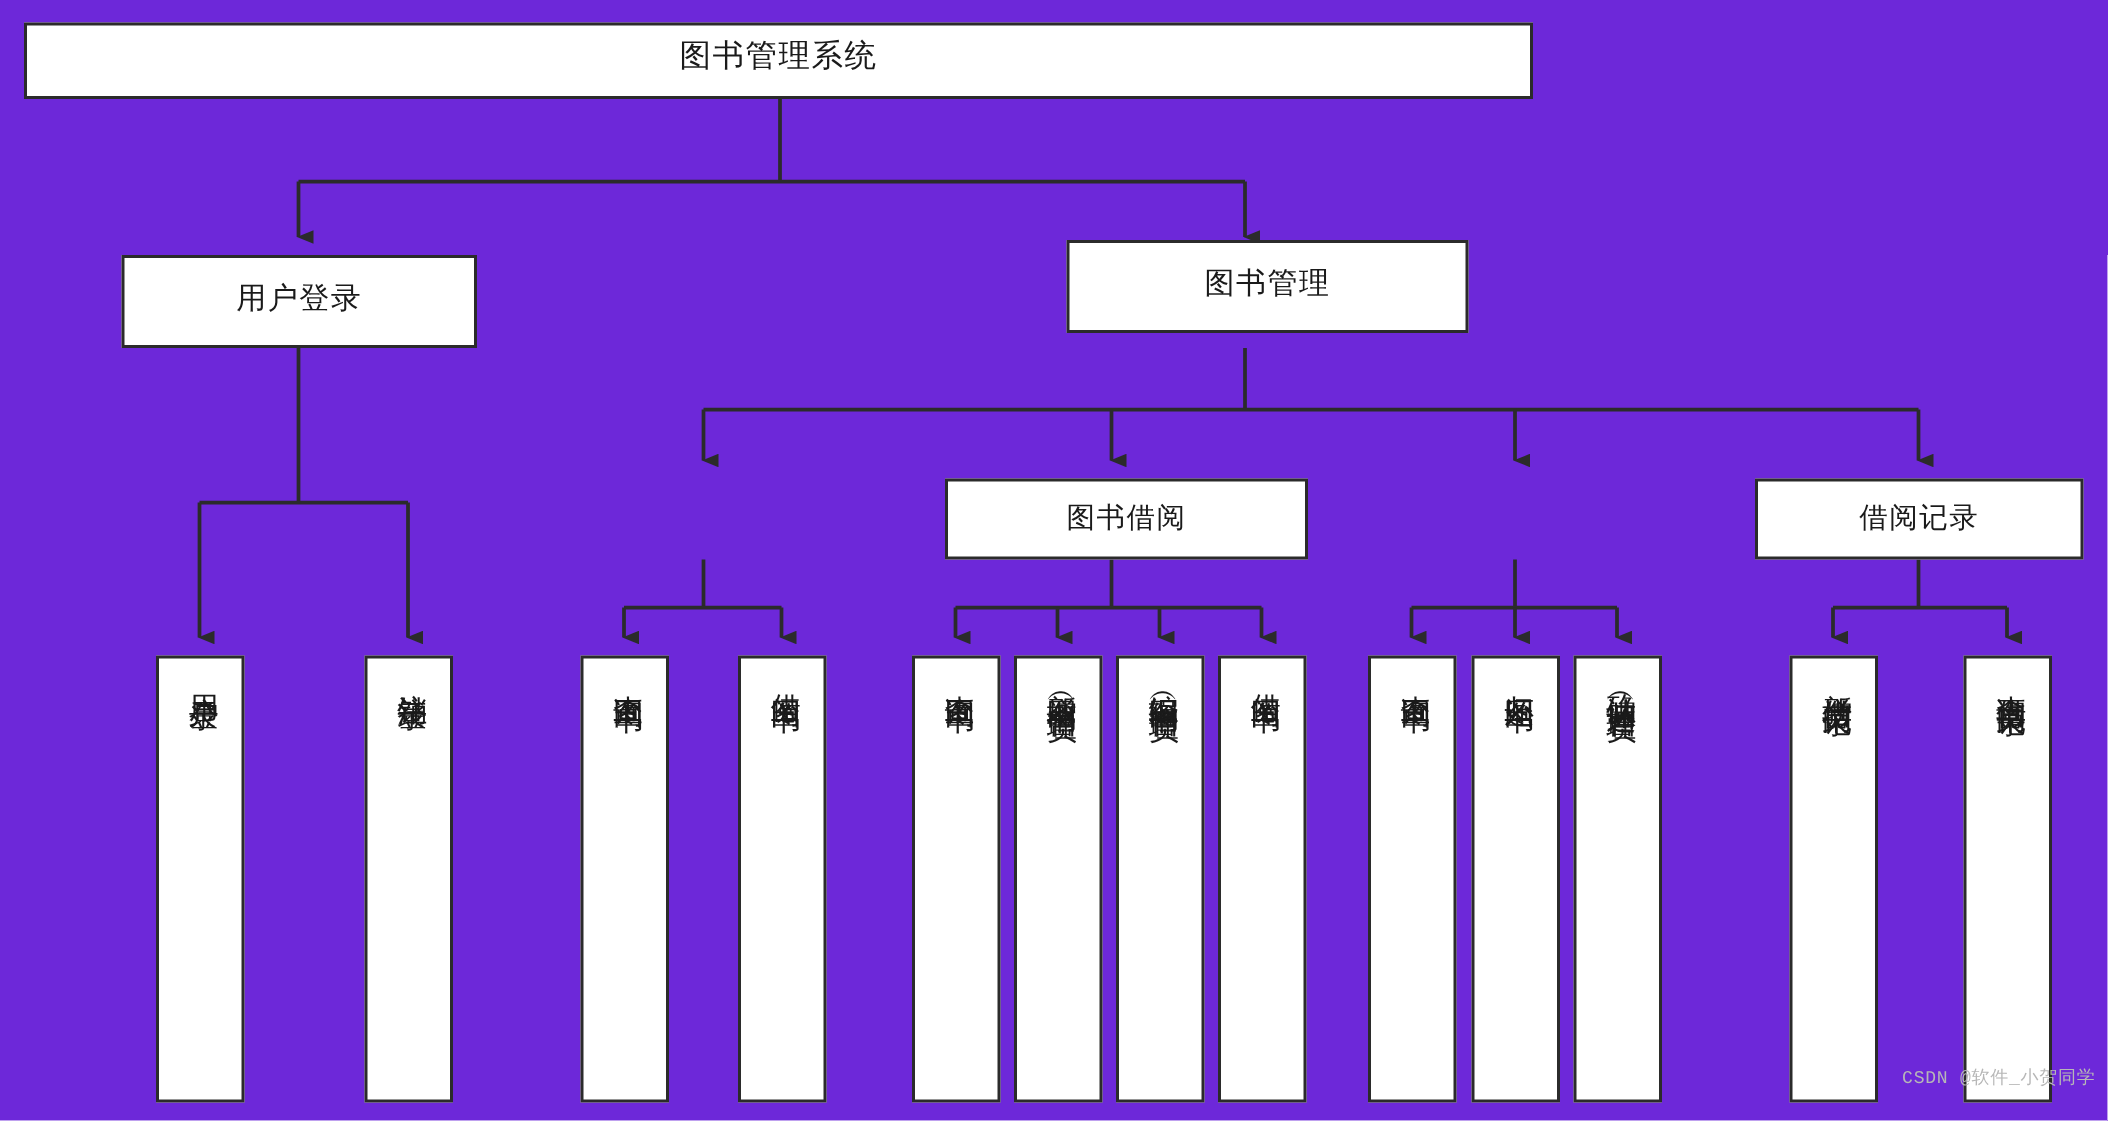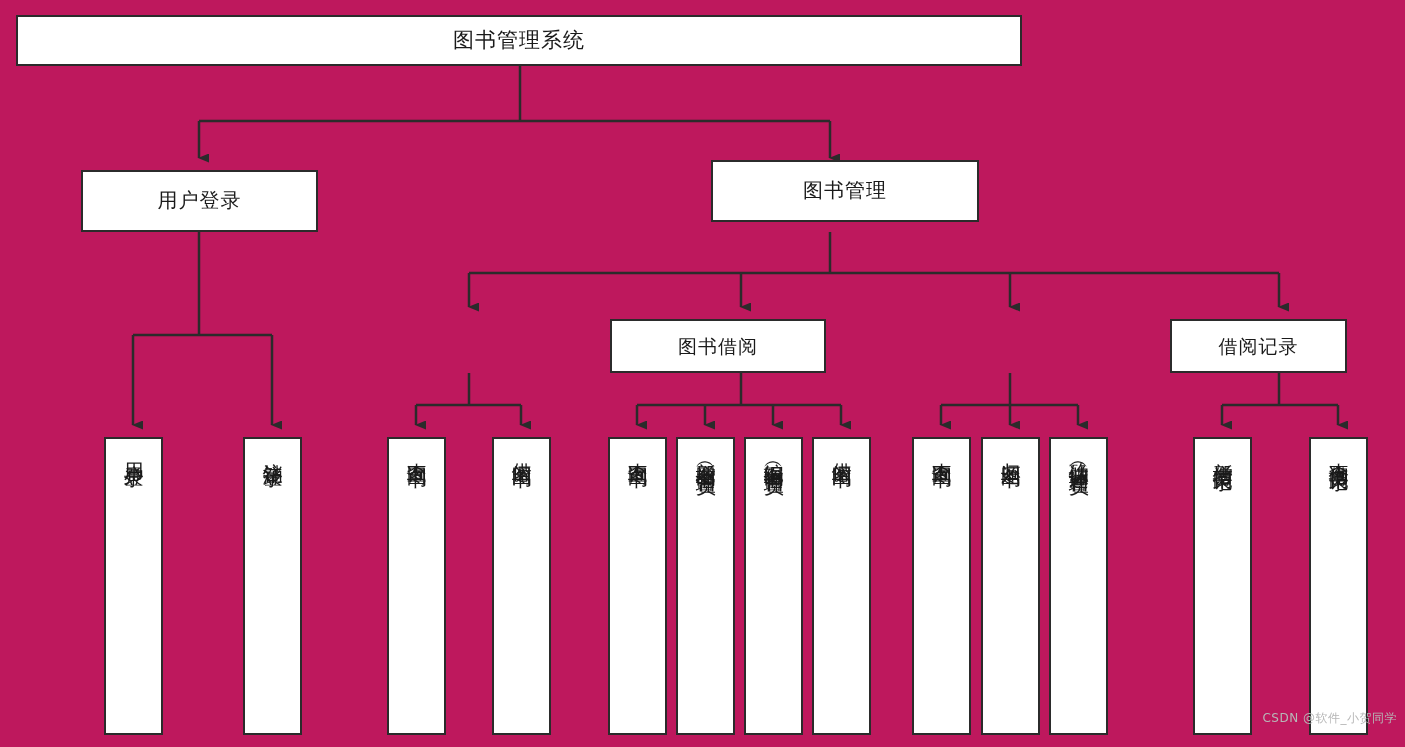--- a/index.html
+++ b/index.html
@@ -8,22 +8,23 @@
     padding: 0;
     background: #ffffff;
   }
   body {
     font-family: "DejaVu Sans", "Liberation Sans", sans-serif;
   }
   #canvas {
     position: relative;
     width: 1405px;
     height: 747px;
-    background: #be185d;
+    background: #6d28d9;
     overflow: hidden;
+    font-family: Liberation Mono, monospace;
   }
   svg.edges {
     position: absolute;
     left: 0;
     top: 0;
     width: 1405px;
     height: 747px;
     pointer-events: none;
   }
   .node {
@@ -136,24 +137,24 @@
     <span class="hlabel">图书管理系统</span>
   </div>
 
   <div class="node level2" style="left:81px; top:170px; width:237px; height:62px;">
     <span class="hlabel">用户登录</span>
   </div>
   <div class="node level2" style="left:711px; top:160px; width:268px; height:62px;">
     <span class="hlabel">图书管理</span>
   </div>
 
-  <div class="node level3" style="left:610px; top:319px; width:216px; height:54px;">
+  <div class="node level3" style="left:630px; top:319px; width:242px; height:54px;">
     <span class="hlabel">图书借阅</span>
   </div>
-  <div class="node level3" style="left:1170px; top:319px; width:177px; height:54px;">
+  <div class="node level3" style="left:1170px; top:319px; width:219px; height:54px;">
     <span class="hlabel">借阅记录</span>
   </div>
 
   <div class="node leaf" style="left:104px; top:437px; width:59px; height:298px;">
     <span class="vlabel">用户登录</span>
   </div>
   <div class="node leaf" style="left:243px; top:437px; width:59px; height:298px;">
     <span class="vlabel">注销登录</span>
   </div>
 

